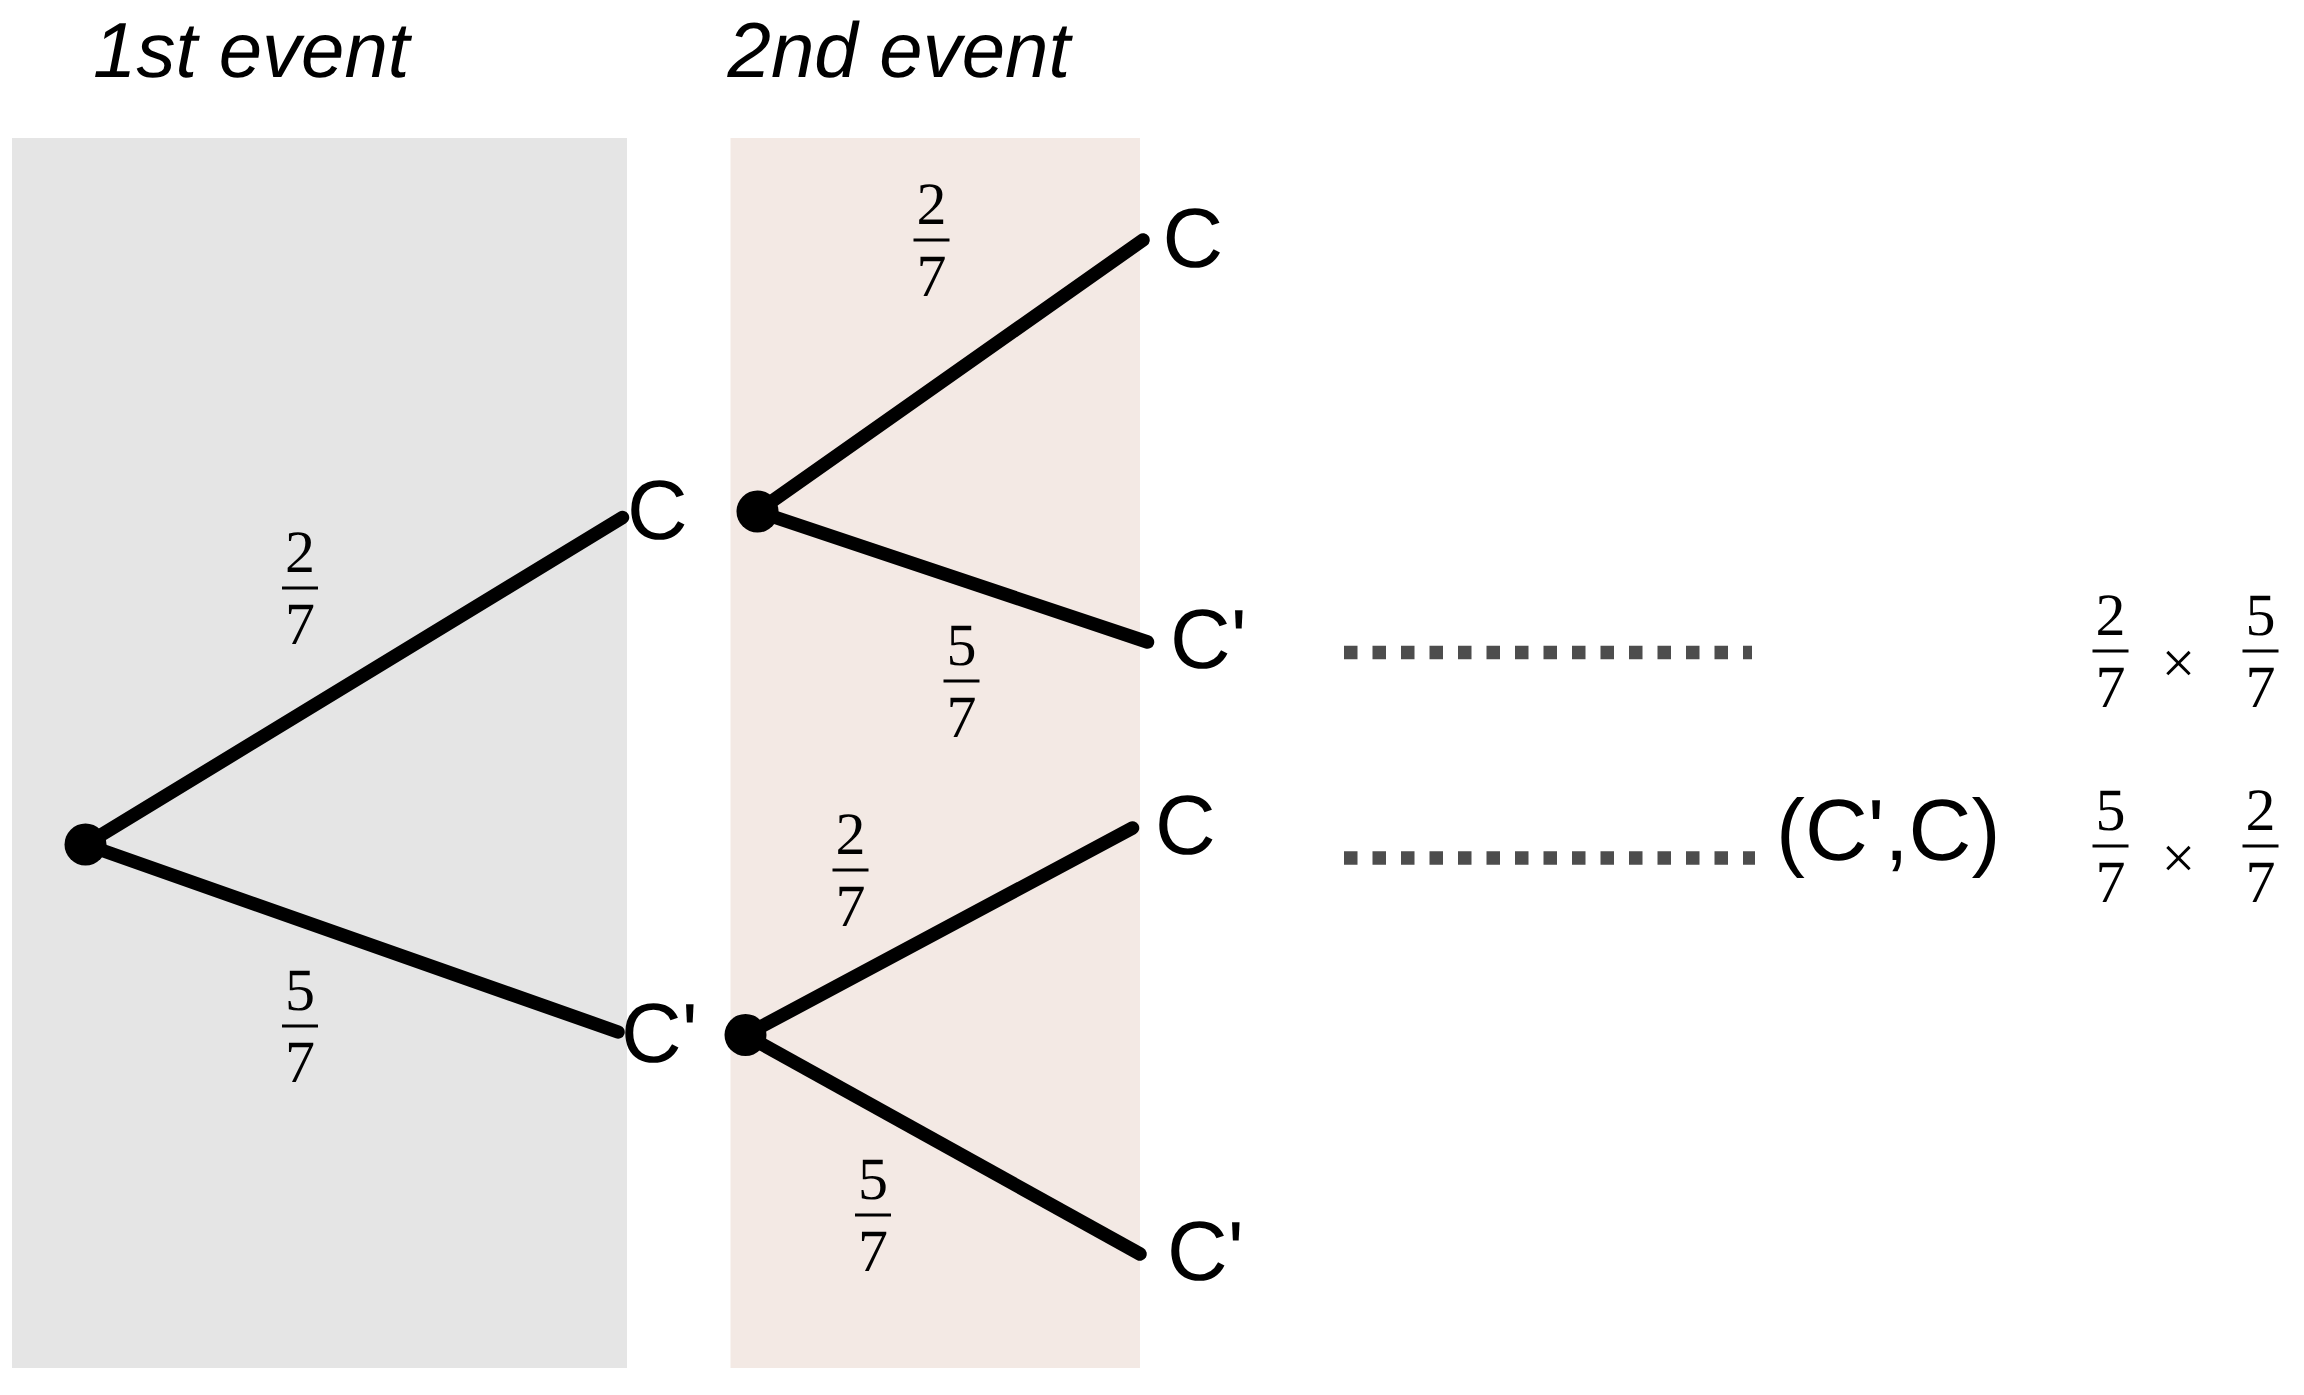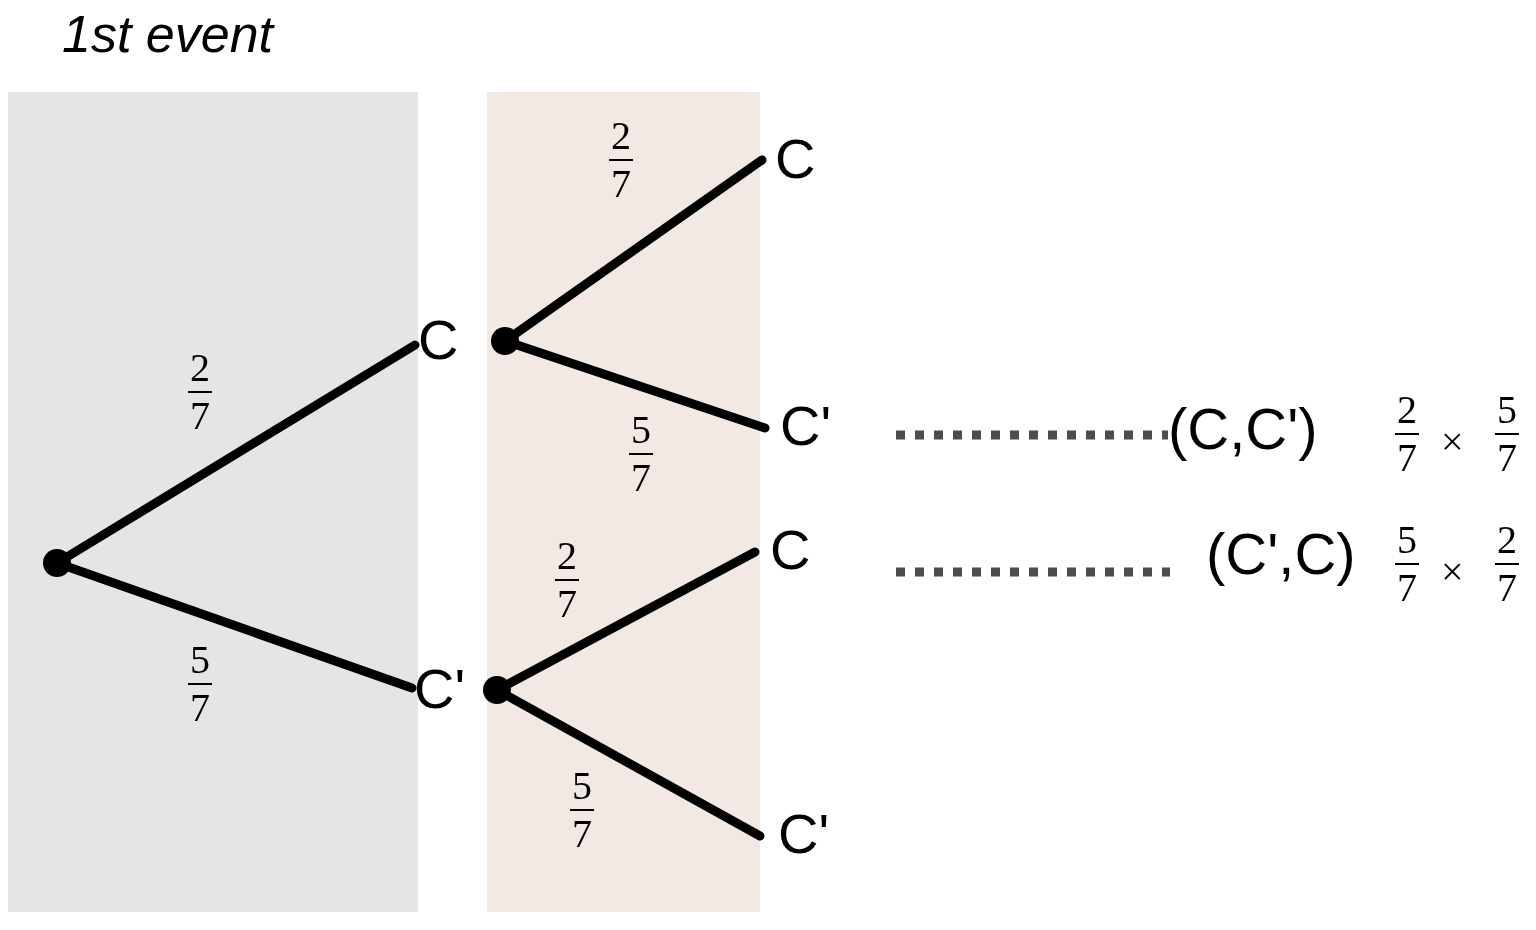--- a/index.html
+++ b/index.html
@@ -84,20 +84,21 @@
 </style>
 </head>
 <body>
 
 <div id="canvas">
 
   <div class="band" style="left: 8px; top: 92px; width: 410px; height: 820px; background: rgb(229, 229, 229);"></div>
   <div class="band" style="left: 487px; top: 92px; width: 273px; height: 820px; background: rgb(243, 233, 228);"></div>
 
   <div class="col-label" style="left: 62px; top: 8px;">1st event</div>
+  <div class="col-label" style="left: 485px; top: 8px;">2nd event</div>
 
   <svg class="layer" viewBox="0 0 1536 930" xmlns="http://www.w3.org/2000/svg">
     <g id="branch-lines">
         <line x1="57" y1="563" x2="415" y2="345" stroke="#000000" stroke-width="9" stroke-linecap="round"></line>
         <line x1="57" y1="563" x2="412" y2="688" stroke="#000000" stroke-width="9" stroke-linecap="round"></line>
         <line x1="505" y1="341" x2="762" y2="160" stroke="#000000" stroke-width="9" stroke-linecap="round"></line>
         <line x1="505" y1="341" x2="765" y2="428" stroke="#000000" stroke-width="9" stroke-linecap="round"></line>
         <line x1="497" y1="690" x2="755" y2="552" stroke="#000000" stroke-width="9" stroke-linecap="round"></line>
         <line x1="497" y1="690" x2="760" y2="836" stroke="#000000" stroke-width="9" stroke-linecap="round"></line>
       </g>
@@ -145,34 +146,33 @@
     <span class="num">2</span>
     <span class="bar"></span>
     <span class="den">7</span>
   </div>
   <div class="frac" style="left: 568px; top: 766px;">
     <span class="num">5</span>
     <span class="bar"></span>
     <span class="den">7</span>
   </div>
 
-  <div class="outcome-label" style="left: 1168px; top: 400px;">(C,C')</div>
   <div class="frac" style="left: 1393px; top: 390px;">
     <span class="num">2</span>
     <span class="bar"></span>
     <span class="den">7</span>
   </div>
   <div class="times" style="left: 1441px; top: 422px;">×</div>
   <div class="frac" style="left: 1493px; top: 390px;">
     <span class="num">5</span>
     <span class="bar"></span>
     <span class="den">7</span>
   </div>
 
-  <div class="outcome-label" style="left: 1184px; top: 525px; margin-left: 22px;">(C',C)</div>
+  <div class="outcome-label" style="left: 1184px; top: 525px;">(C',C)</div>
   <div class="frac" style="left: 1393px; top: 520px;">
     <span class="num">5</span>
     <span class="bar"></span>
     <span class="den">7</span>
   </div>
   <div class="times" style="left: 1441px; top: 552px;">×</div>
   <div class="frac" style="left: 1493px; top: 520px;">
     <span class="num">2</span>
     <span class="bar"></span>
     <span class="den">7</span>

